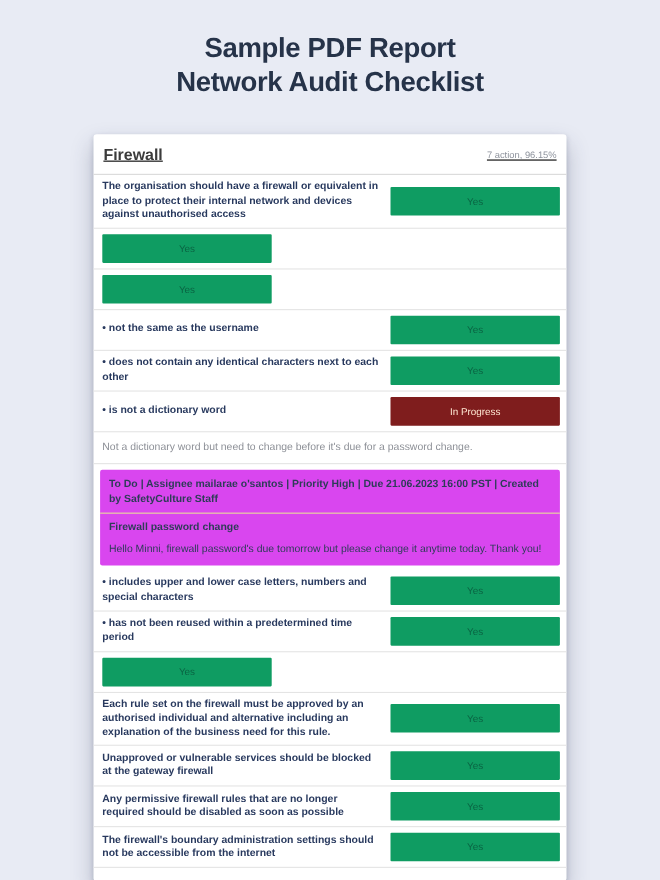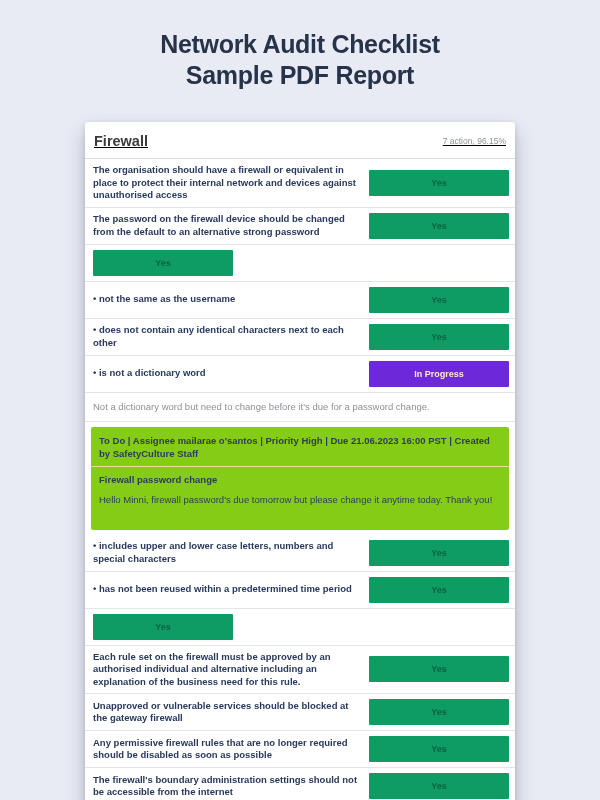--- a/index.html
+++ b/index.html
@@ -56,99 +56,98 @@
   }
   .row .q{
     width:268px;
     font-size:9.5px;
     line-height:12.5px;
     font-weight:bold;
     color:#28395e;
   }
   .row .btn{
     flex:none;
-    width:140px;
+    width:154px;
     min-height:26px;
     display:flex;
     align-items:center;
     justify-content:center;
     font-size:9px;
-    font-weight:bold;
+    font-weight:normal;
     border-radius:1px;
     cursor:pointer;
   }
   .note-row{
     padding:8px 8px;
     border-bottom:1px solid #e4e4e4;
     font-size:9.5px;
     color:#8d9097;
     line-height:12px;
   }
   
   .action-box{
     margin:5px 6px;
-    background:#84cc16;
+    background:#d946ef;
     border-radius:2px;
     color:#2e3c58;
     font-size:9.5px;
     line-height:13px;
   }
   .action-meta{
     padding:7px 8px 6px;
     font-weight:bold;
     border-bottom:1px solid #e9dc9b;
   }
   .action-body{
-    padding:6px 8px 24px;
+    padding:6px 8px 8px;
   }
   .action-title{
     font-weight:bold;
     margin-bottom:7px;
   }
   .action-message{
     font-weight:normal;
   }
 </style>
 </head>
 <body>
 
 <div class="page-title">
+  <div>Sample PDF Report</div>
   <div>Network Audit Checklist</div>
-  <div>Sample PDF Report</div>
 </div>
 
 <div class="card">
   <div class="card-header">
     <div class="hdr-title">Firewall</div>
     <div class="hdr-summary">7 action, 96.15%</div>
   </div>
 
   <div id="rows-top">
       <div class="row">
         <div class="q">The organisation should have a firewall or equivalent in place to protect their internal network and devices against unauthorised access</div>
         <div class="btn" style="background: rgb(15, 156, 98); color: rgb(10, 100, 67);">Yes</div>
       </div>
       <div class="row">
-        <div class="q">The password on the firewall device should be changed from the default to an alternative strong password</div>
         <div class="btn" style="background: rgb(15, 156, 98); color: rgb(10, 100, 67);">Yes</div>
       </div>
       <div class="row">
         <div class="btn" style="background: rgb(15, 156, 98); color: rgb(10, 100, 67);">Yes</div>
       </div>
       <div class="row">
         <div class="q">• not the same as the username</div>
         <div class="btn" style="background: rgb(15, 156, 98); color: rgb(10, 100, 67);">Yes</div>
       </div>
       <div class="row">
         <div class="q">• does not contain any identical characters next to each other</div>
         <div class="btn" style="background: rgb(15, 156, 98); color: rgb(10, 100, 67);">Yes</div>
       </div>
       <div class="row">
         <div class="q">• is not a dictionary word</div>
-        <div class="btn" style="background: #6d28d9; color: rgb(255, 233, 212);">In Progress</div>
+        <div class="btn" style="background: #7f1d1d; color: rgb(255, 233, 212);">In Progress</div>
       </div>
       <div class="note-row">Not a dictionary word but need to change before it's due for a password change.</div>
     </div>
 
   <div class="action-box">
     <div class="action-meta">To Do   |   Assignee mailarae o'santos   |   Priority High   |   Due 21.06.2023 16:00 PST   |   Created by SafetyCulture Staff</div>
     <div class="action-body">
       <div class="action-title">Firewall password change</div>
       <div class="action-message">Hello Minni, firewall password's due tomorrow but please change it anytime today. Thank you!</div>
     </div>

